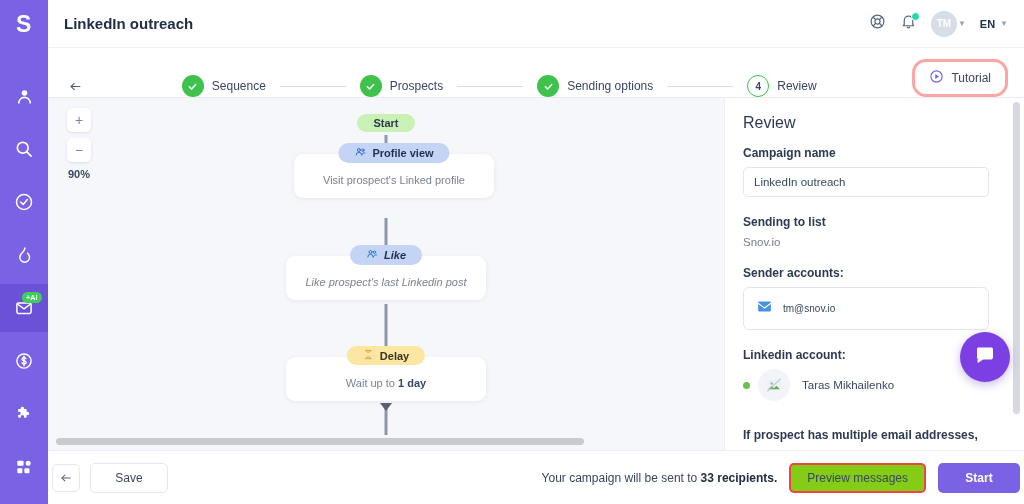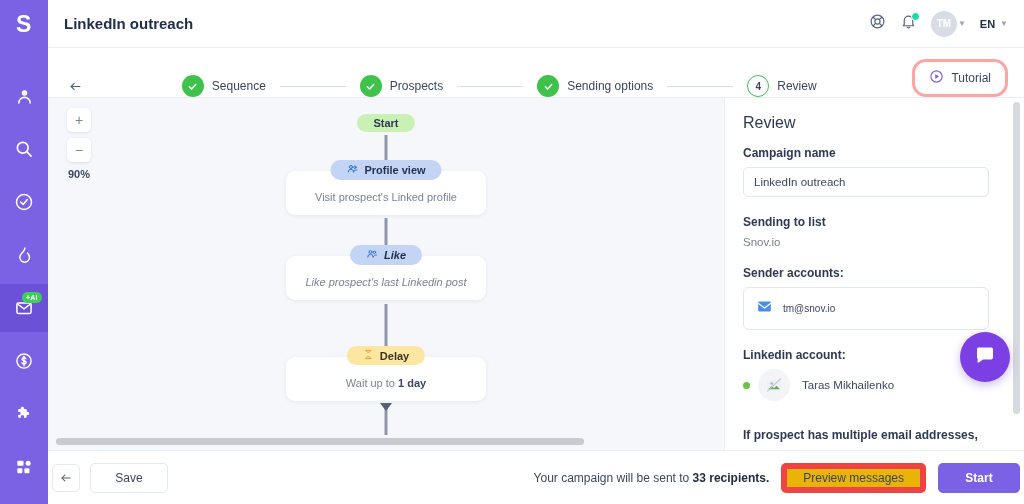--- a/index.html
+++ b/index.html
@@ -219,22 +219,22 @@
   }
   .save-btn {
     width: 78px; height: 30px; border: 1px solid #e4e8ef; border-radius: 5px;
     background: #fff; font-size: 12px; color: #3a4661; cursor: pointer;
     font-family: "Liberation Sans", sans-serif;
   }
   .footer-right { margin-left: auto; display: flex; align-items: center; gap: 12px; }
   .recipients { font-size: 12px; color: #3a4661; }
   .recipients b { font-weight: bold; color: #222c3f; }
   .preview-btn {
-    height: 30px; padding: 0 16px; border: 6px solid #ef4444; border-radius: 5px;
-    background: #eab308; font-size: 12px; color: #3a4661; cursor: pointer;
+    height: 30px; padding: 0 16px; border: 2px solid #ef4444; border-radius: 5px;
+    background: #84cc16; font-size: 12px; color: #3a4661; cursor: pointer;
     font-family: "Liberation Sans", sans-serif;
   }
   .start-btn {
     height: 30px; width: 82px; border: none; border-radius: 5px;
     background: #7b61e4; color: #fff; font-size: 12px; font-weight: bold;
     cursor: pointer; font-family: "Liberation Sans", sans-serif;
   }
 </style>
 </head>
 <body>
@@ -450,21 +450,21 @@
 
           <div class="node-wrap" style="top:16px;">
             <div class="pill start">
               <span>Start</span>
             </div>
           </div>
 
           <div class="connector" style="top:37px;height:46px;"></div>
           <div class="arrowhead" style="top:63px;"></div>
 
-          <div class="node-card" style="top:73px;">
+          <div class="node-card" style="top:56px;margin-left:8px;">
             <div class="pill action">
               <span>
                 <svg width="12" height="12" viewBox="0 0 24 24" fill="none" stroke="#2f72c9" stroke-width="2" stroke-linecap="round">
                   <circle cx="9" cy="8" r="3"></circle>
                     <path d="M3.5 18a5.5 5.5 0 0 1 11 0"></path>
                   <circle cx="17" cy="8.5" r="2.4"></circle>
                     <path d="M14.5 18a5 5 0 0 1 6.5-4.2"></path>
                 </svg>
               </span>
               <span>Profile view</span>

